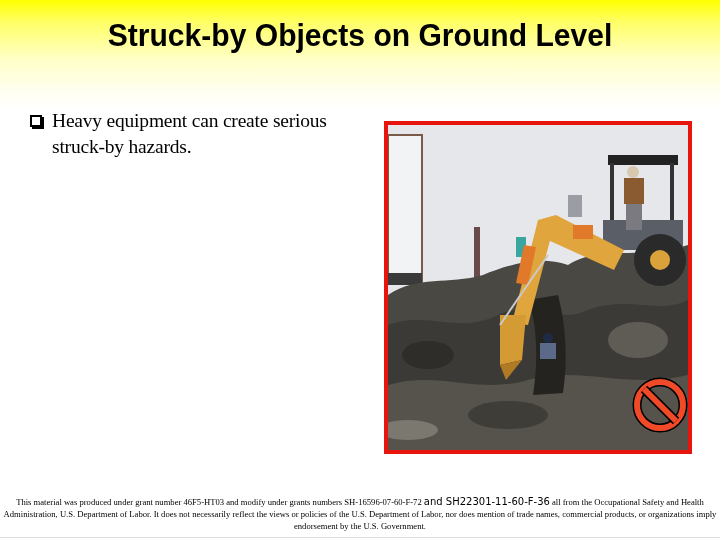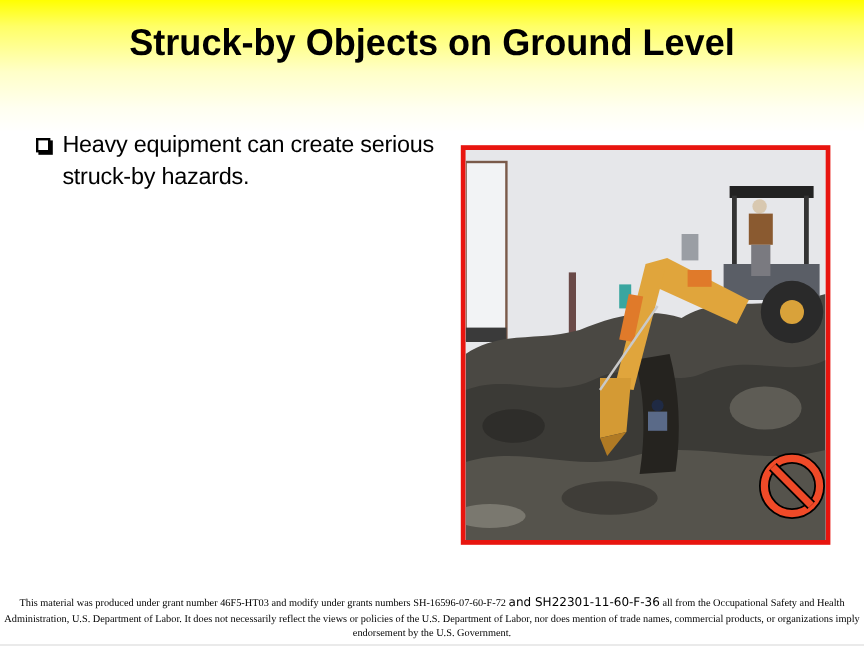--- a/index.html
+++ b/index.html
@@ -9,21 +9,21 @@
     font-family: "DejaVu Sans", sans-serif;
   }
   .title {
     position: absolute; left: 0; top: 18px; width: 720px; text-align: center;
     font-family: "Liberation Sans", sans-serif; font-weight: bold;
     font-size: 31px; color: #000; letter-spacing: 0px;
     transform: scaleX(0.97);
   }
   .bullets {
     position: absolute; left: 30px; top: 108px; width: 350px;
-    font-family: Liberation Sans, sans-serif; font-size: 19.5px; line-height: 26px; color: #000;
+    font-family: Liberation Serif, serif; font-size: 19.5px; line-height: 26px; color: #000;
   }
   .bullet { position: relative; padding-left: 22px; margin-bottom: 8px; }
   .bullet .box {
     position: absolute; left: 0; top: 7px; width: 12px; height: 12px;
     border: 2px solid #000; box-sizing: border-box;
     box-shadow: 2px 2px 0 #000;
   }
   .bullet .txt { display: block; letter-spacing: -0.2px; }
   .photo-frame {
     position: absolute; left: 384px; top: 121px; width: 308px; height: 333px;

